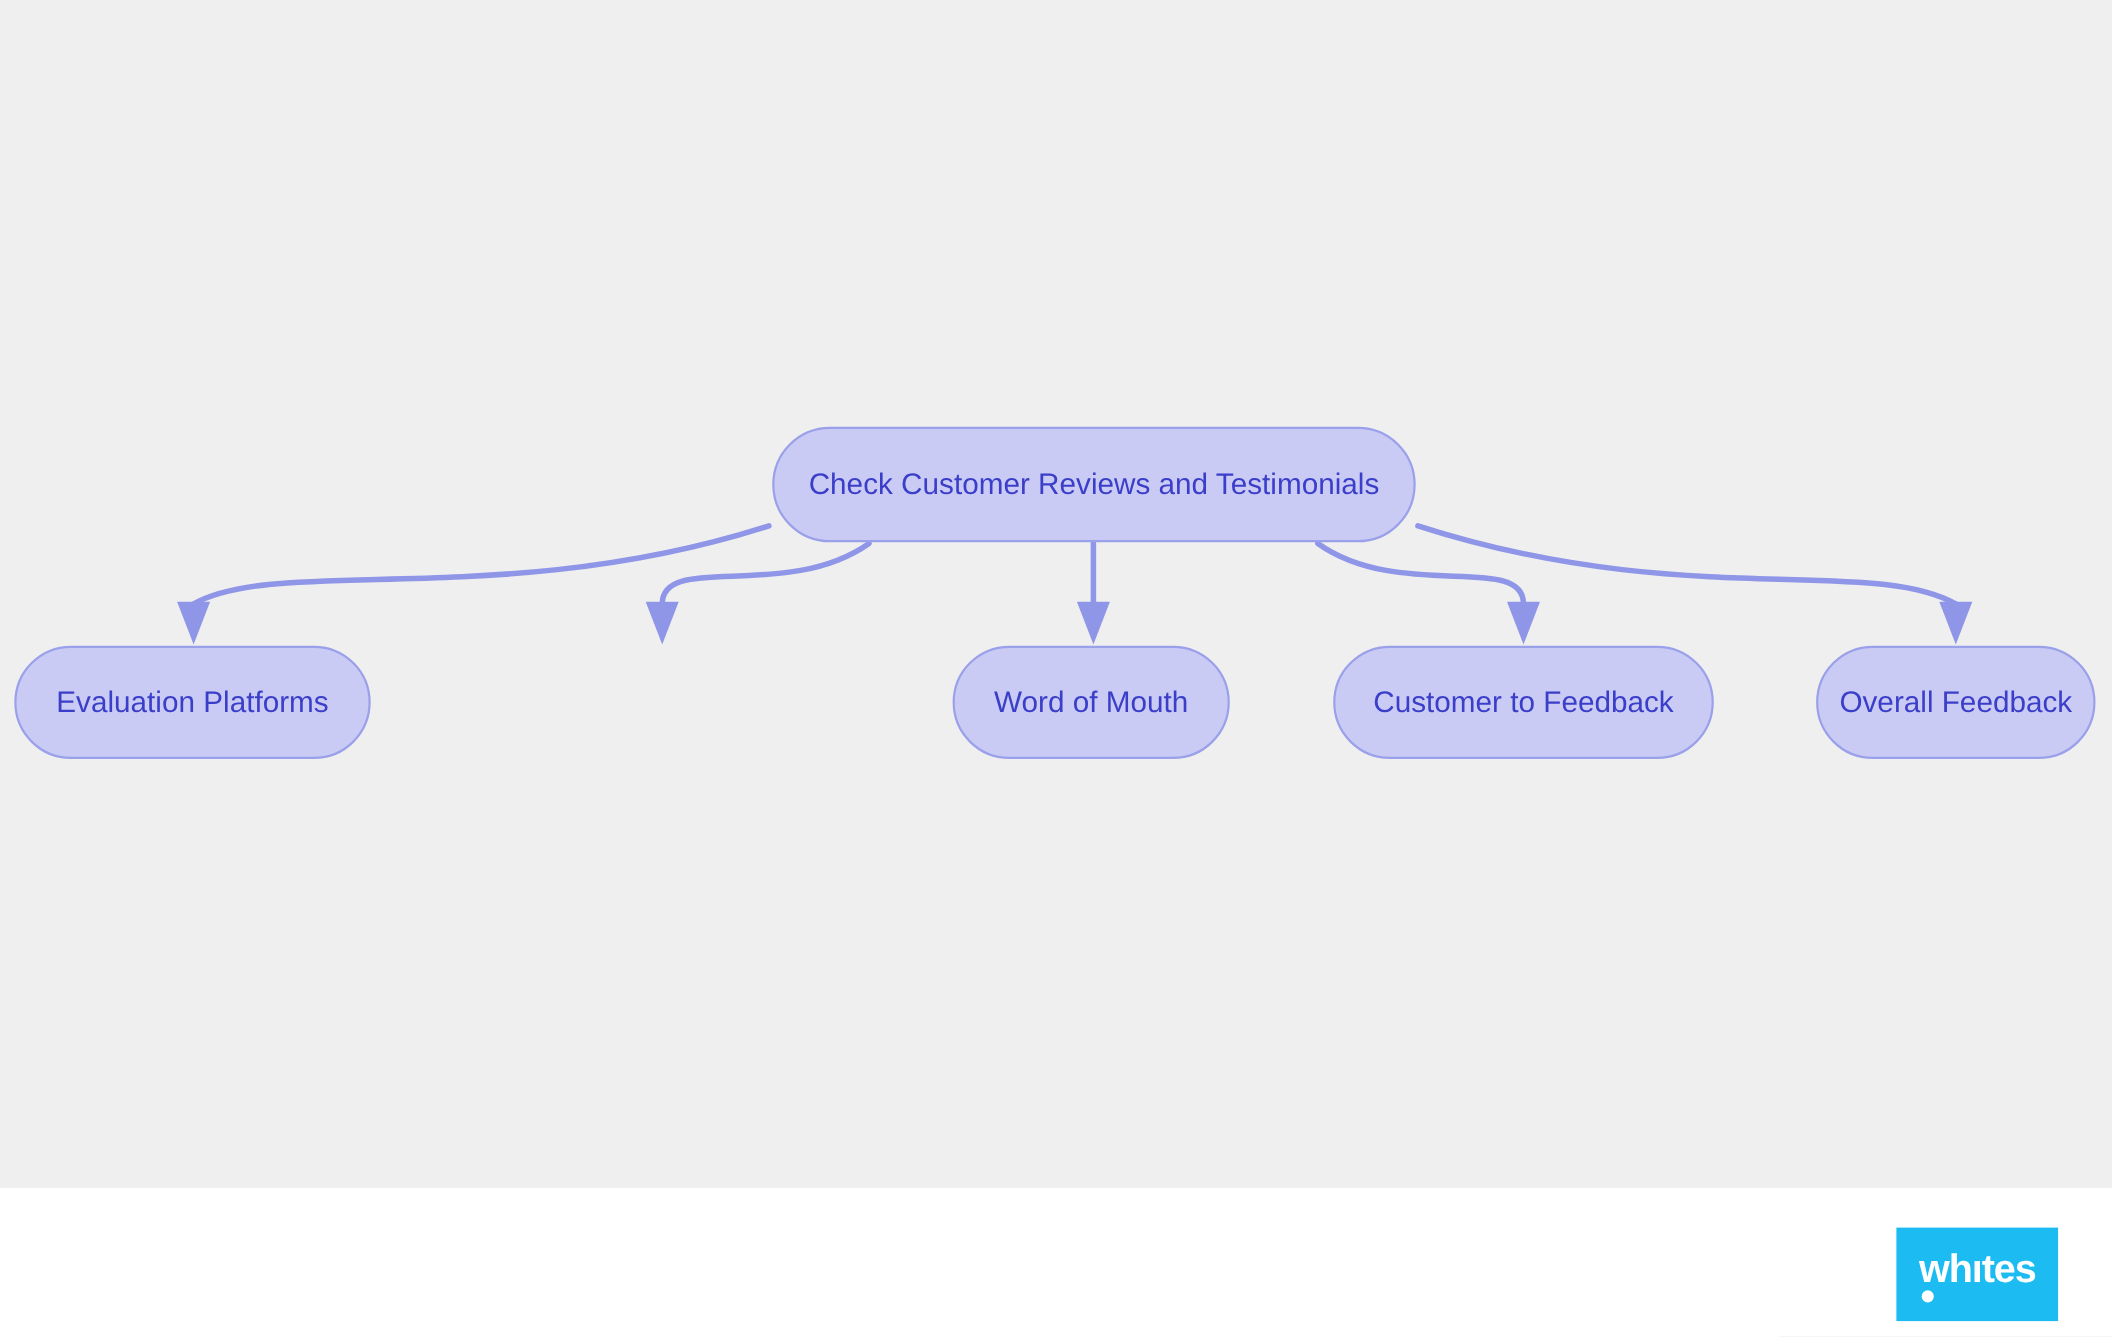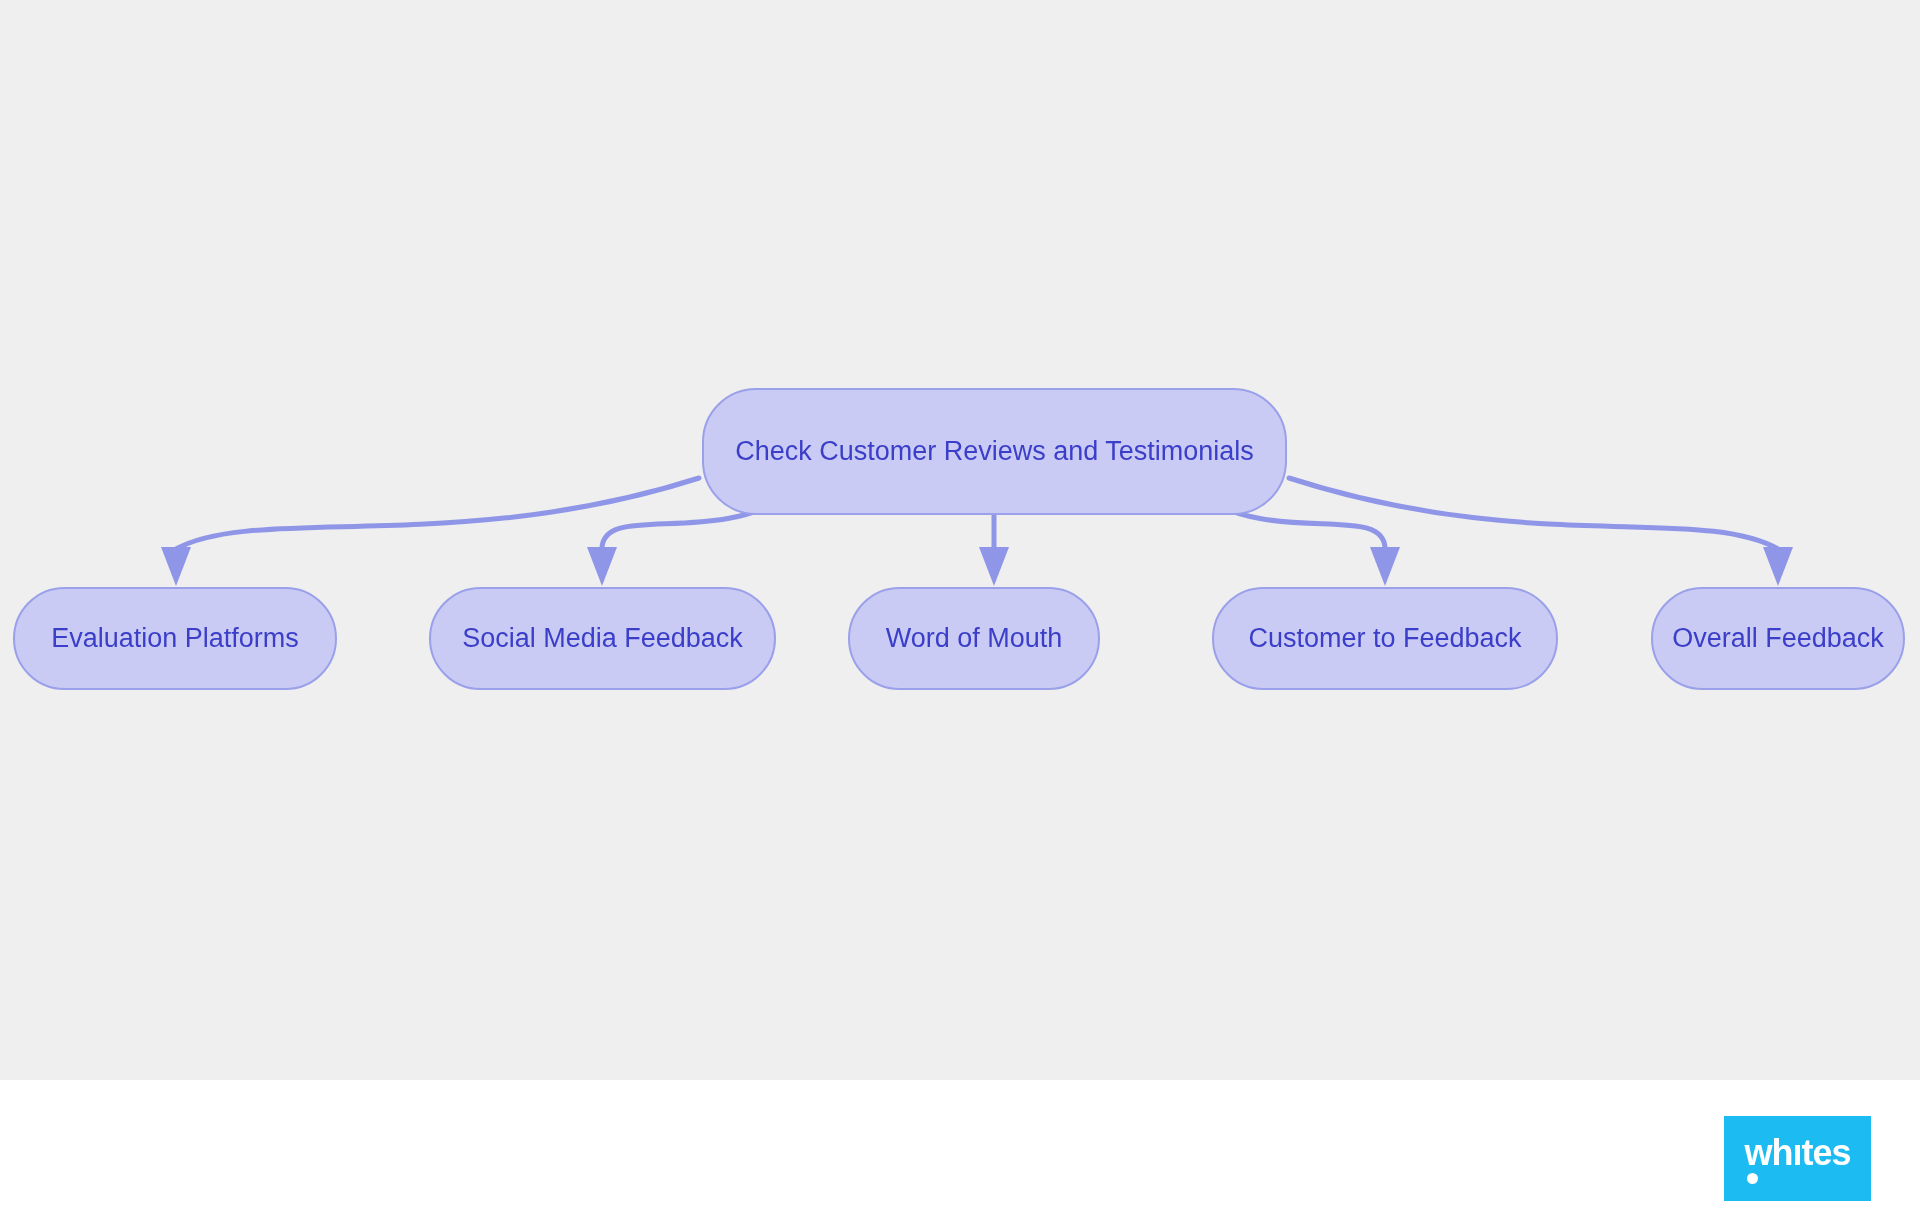--- a/index.html
+++ b/index.html
@@ -37,25 +37,25 @@
     border: 2px solid var(--node-border, #9aa0e9);
     border-radius: 54px;
     display: flex;
     align-items: center;
     justify-content: center;
     color: var(--node-text, #3b3ec8);
     font-size: 27px;
     line-height: 1;
     white-space: nowrap;
   }
-  .node-root   { left: 702px;  top: 388px; width: 585px; height: 127px; }
+  .node-root   { left: 702px;  top: 388px; width: 585px; height: 105px; }
   .node-child  { top: 587px; height: 103px; }
   .node-c0 { left: 13px;   width: 324px; text-align: right; }
   .node-c1 { left: 429px;  width: 347px; }
-  .node-c2 { left: 848px;  width: 252px; }
+  .node-c2 { left: 866px;  width: 252px; }
   .node-c3 { left: 1212px; width: 346px; }
   .node-c4 { left: 1651px; width: 254px; }
 
   .logo {
     position: absolute;
     left: 1724px;
     top: 1116px;
     width: 147px;
     height: 85px;
     background: var(--logo-background, #1cbcf2);
@@ -106,23 +106,20 @@
   </svg>
 
   <div class="node node-root">
     <span>Check Customer Reviews and Testimonials</span>
   </div>
 
   <div class="node node-child node-c0">
     <span>Evaluation Platforms</span>
   </div>
 
-  <div class="node node-child node-c1">
-    <span>Social Media Feedback</span>
-  </div>
 
   <div class="node node-child node-c2">
     <span>Word of Mouth</span>
   </div>
 
   <div class="node node-child node-c3">
     <span>Customer to Feedback</span>
   </div>
 
   <div class="node node-child node-c4">

